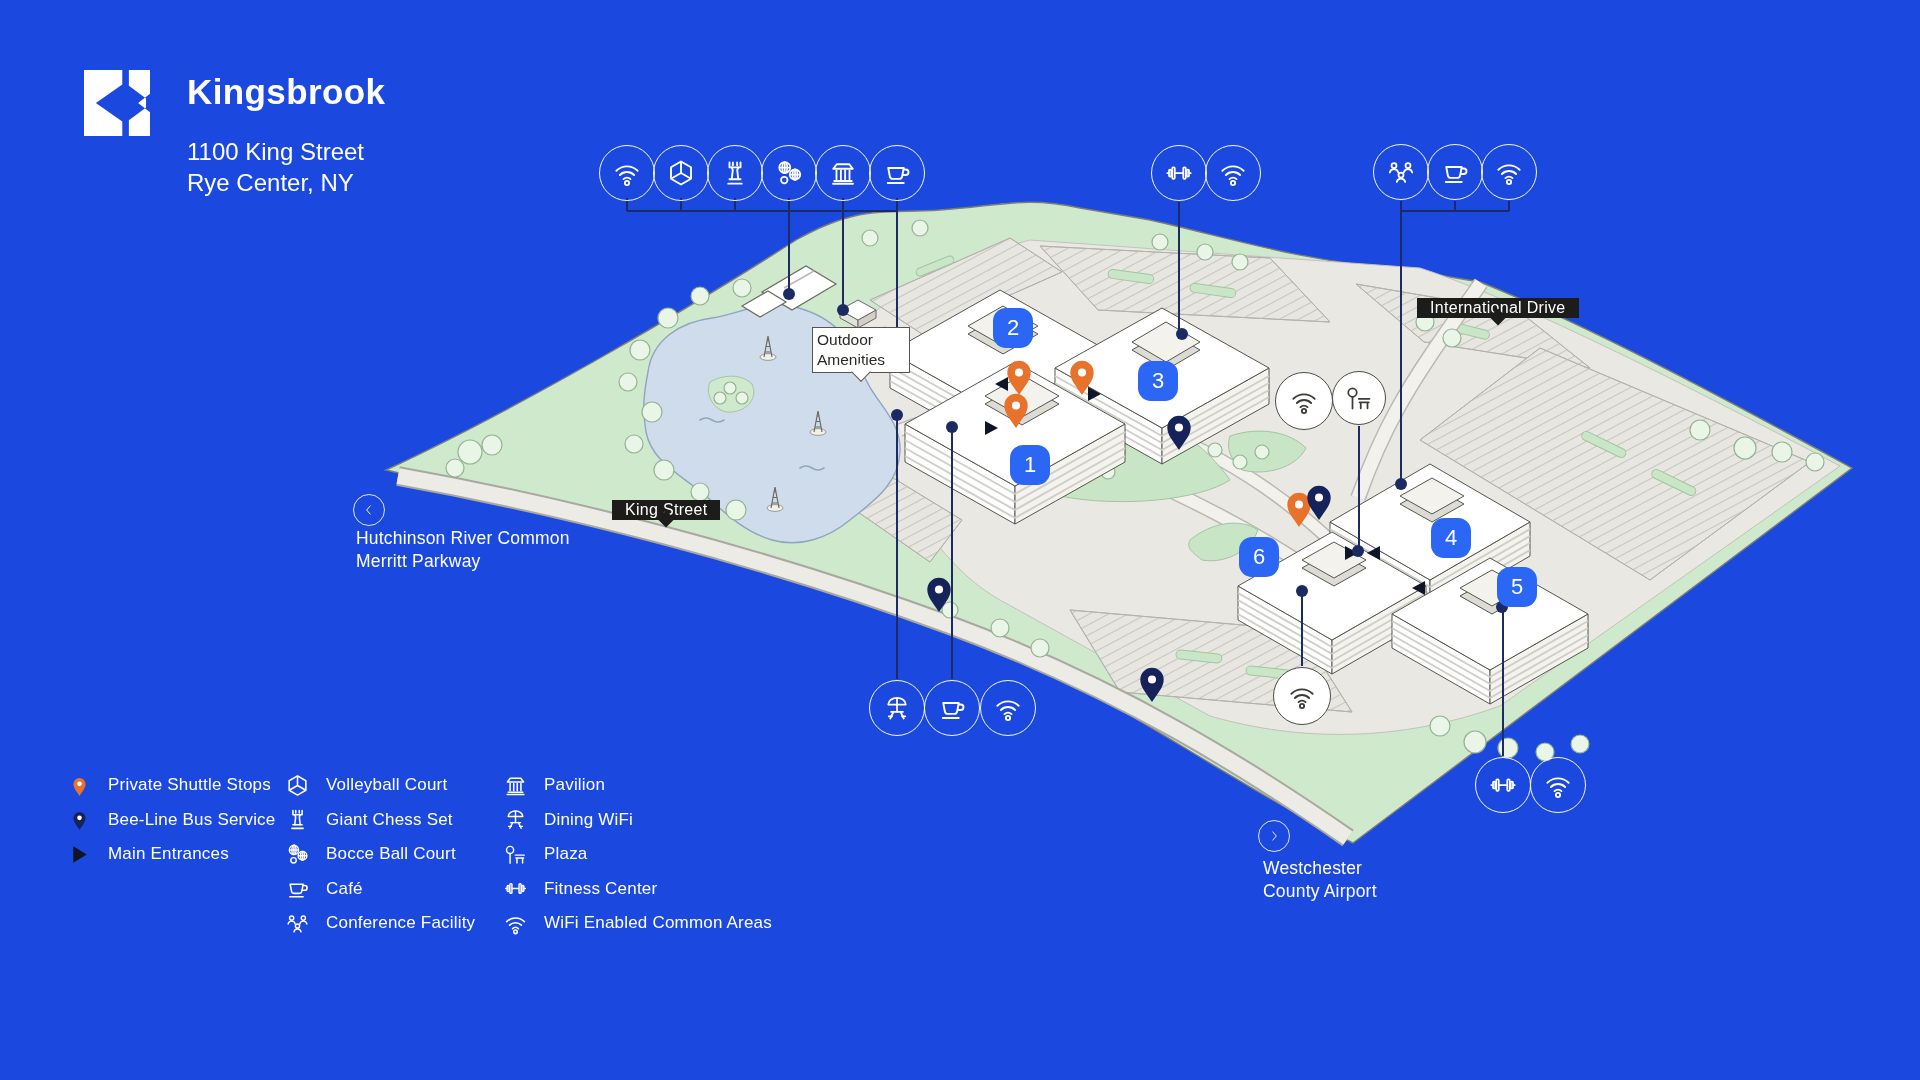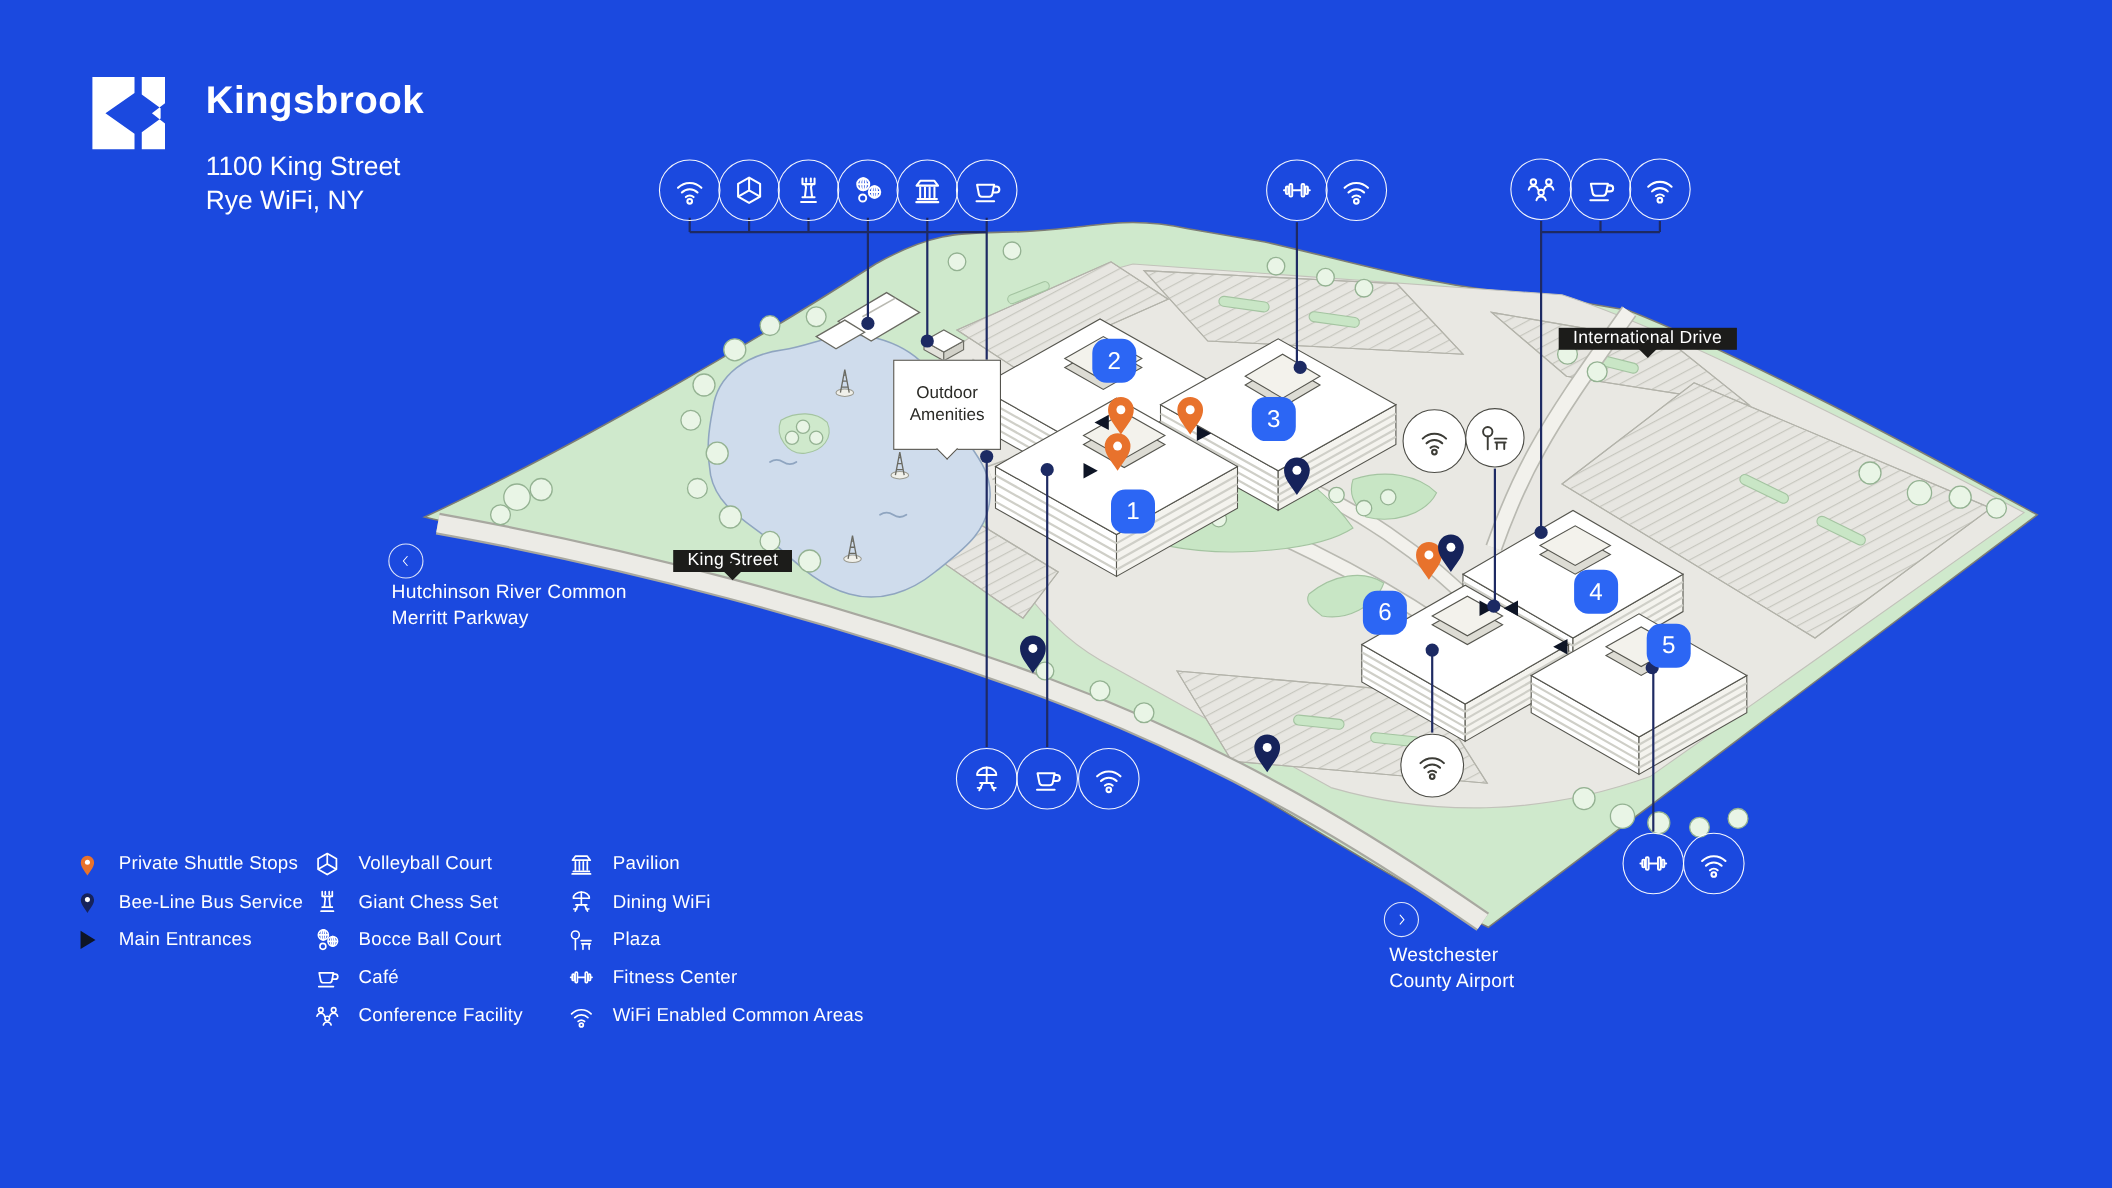--- a/index.html
+++ b/index.html
@@ -22,21 +22,21 @@
   
   .badge{position:absolute;width:40px;height:40px;border-radius:13px;background:#2c66f4;color:#fff;
          font-size:22px;font-weight:500;display:flex;align-items:center;justify-content:center;}
   
   .dark-label{position:absolute;background:#1c1c1a;color:#fff;font-size:16px;letter-spacing:.3px;
               padding:1px 13px;white-space:nowrap;}
   .tail-dark{position:absolute;left:50%;bottom:-5px;width:12px;height:12px;margin-left:-6px;
              background:#1c1c1a;transform:rotate(45deg);}
   
   .white-label{position:absolute;background:#fff;color:#2a2a26;border:1px solid #55544e;
-               width:88px;text-align:center;font-size:15.5px;line-height:20px;padding:20px 4px;}
+               width:88px;text-align:left;font-size:15.5px;line-height:20px;padding:2px 4px;}
   .tail-white{position:absolute;left:50%;bottom:-7px;width:13px;height:13px;margin-left:-7px;background:#fff;
               border-right:1px solid #55544e;border-bottom:1px solid #55544e;transform:rotate(45deg);}
   
   .chev{position:absolute;width:32px;height:32px;border:1.5px solid rgba(255,255,255,.85);border-radius:50%;
         display:flex;align-items:center;justify-content:center;box-sizing:border-box;color:#fff;}
   .chev svg{width:14px;height:14px;}
   
   .roadtext{position:absolute;font-size:17.5px;line-height:23px;font-weight:400;color:#fff;letter-spacing:.2px;}
   
   .legend-col{position:absolute;display:flex;flex-direction:column;}
@@ -470,21 +470,21 @@
 
   <div class="logo">
     <svg width="68" height="66" viewBox="0 0 100 100">
       <polygon points="0,0 58,0 58,22 18,50 58,78 58,100 0,100" fill="#ffffff"></polygon>
       <polygon points="68,0 100,0 100,36 82,50 100,64 100,100 68,100 68,76 94,57 94,43 68,24" fill="#ffffff"></polygon>
     </svg>
   </div>
   <div class="brand-title">Kingsbrook</div>
   <div class="brand-address">
     <div>1100 King Street</div>
-    <div>Rye WiFi, NY</div>
+    <div>Rye Center, NY</div>
   </div>
 
   <div class="ic" style="left:599px;top:145px">
       <svg viewBox="0 0 24 24">
         <use href="#i-wifi"></use>
       </svg>
     </div>
   <div class="ic" style="left:653px;top:145px">
       <svg viewBox="0 0 24 24">
         <use href="#i-volleyball"></use>
@@ -688,21 +688,21 @@
     <div class="lrow">
       <span class="licon">
           <svg viewBox="0 0 24 24">
             <use href="#i-conference"></use>
           </svg>
         </span>
       <span class="llabel">Conference Facility</span>
     </div>
   </div>
 
-  <div class="legend-col" style="left:514px;top:768px">
+  <div class="legend-col" style="left:501px;top:768px">
     <div class="lrow">
       <span class="licon">
           <svg viewBox="0 0 24 24">
             <use href="#i-pavilion"></use>
           </svg>
         </span>
       <span class="llabel">Pavilion</span>
     </div>
     <div class="lrow">
       <span class="licon">

